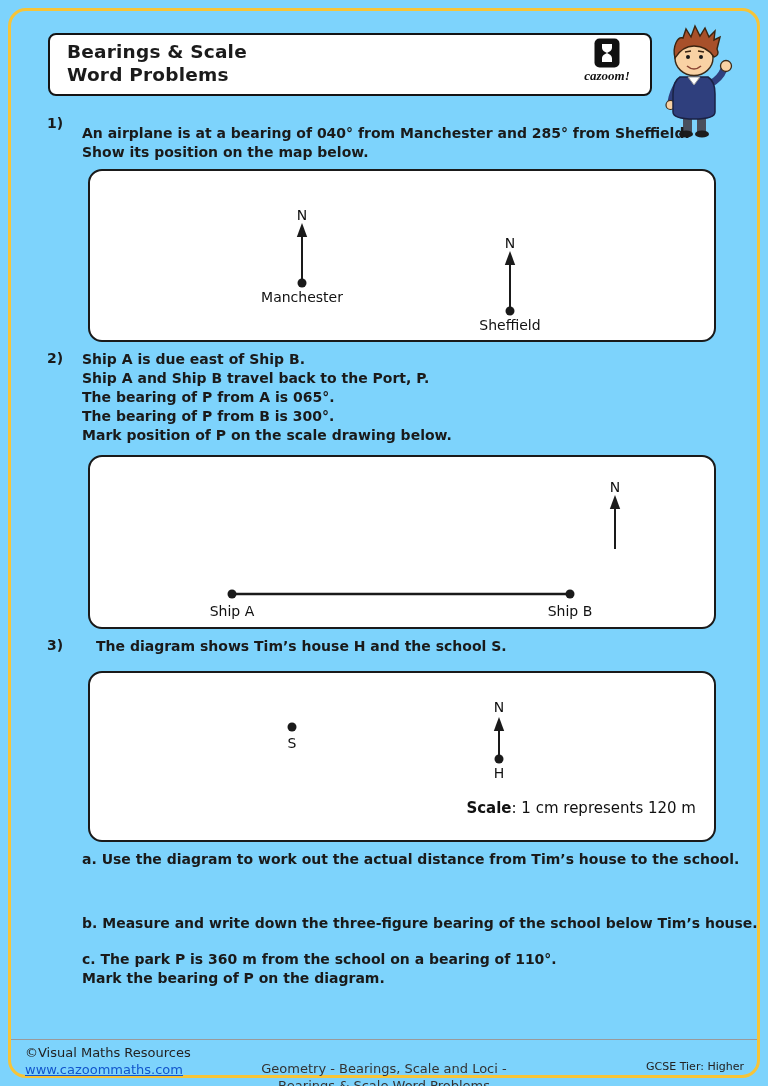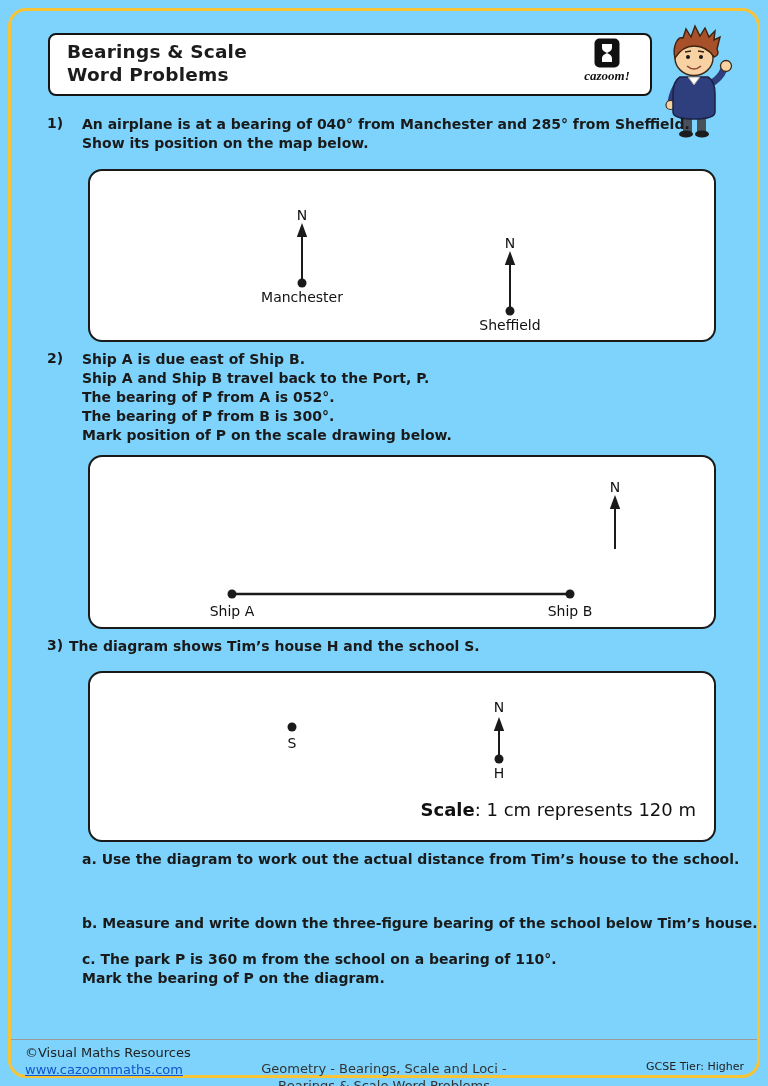--- a/index.html
+++ b/index.html
@@ -32,21 +32,21 @@
 
   .diagram-box {
     position:absolute; border:2px solid #1a1a1a; border-radius:14px; background:#fff;
   }
   .diagram-box svg { position:absolute; left:0; top:0; }
   .dlabel {
     position:absolute; font-size:14px; color:#111; transform:translateX(-50%);
     white-space:nowrap;
   }
   .scale-line {
-    position:absolute; right:18px; top:126px; font-size:18px; color:#111; white-space:nowrap;
+    position:absolute; right:18px; top:126px; font-size:15px; color:#111; white-space:nowrap;
   }
   .scale-line .b { font-weight:bold; }
 
   .footer-line { position:absolute; left:11px; right:11px; top:1039px; height:1px; background:#9a9a9a; }
   .footer-left  { position:absolute; left:25px;  top:1044px; font-size:13px; color:#222; line-height:17px; }
   .footer-left a { color:#1155cc; text-decoration:underline; cursor:pointer; }
   .footer-center{ position:absolute; left:50%; transform:translateX(-50%); top:1046px;
                   text-align:center; font-size:13px; color:#333; line-height:17px; white-space:nowrap;margin-top:14px; }
   .footer-right { position:absolute; right:24px; top:1060px; font-size:11px; color:#222; white-space:nowrap; }
 </style>
@@ -88,21 +88,21 @@
       <path d="M25 36 C22 24 28 14 33 16 L36 7 L41 15 L45 4 L50 14 L55 6 L59 15 L65 9 L64 18 L70 15 L67 27 C69 31 68 34 64 35 C58 26 50 24 44 24 C37 24 30 28 25 36 Z" fill="#a8502a" stroke="#3a2410" stroke-width="1.4"></path>
       <circle cx="38" cy="35" r="2" fill="#1a1a1a"></circle>
       <circle cx="51" cy="35" r="2" fill="#1a1a1a"></circle>
       <path d="M35 30 L41 29" stroke="#3a2410" stroke-width="1.3"></path>
       <path d="M48 29 L54 30" stroke="#3a2410" stroke-width="1.3"></path>
       <path d="M37 44 Q44 50 51 44" stroke="#8a4433" stroke-width="1.6" fill="none"></path>
     </svg>
   </div>
 
   <div class="qnum" style="left:47px; top:115px;">1)</div>
-  <div class="qtext" style="left:82px; top:115px;">
+  <div class="qtext" style="left:82px; top:124px;">
     <div>An airplane is at a bearing of 040° from Manchester and 285° from Sheffield.</div>
     <div>Show its position on the map below.</div>
   </div>
 
   <div class="diagram-box" style="left:88px; top:169px; width:624px; height:169px;">
     <svg width="624" height="169" viewBox="0 0 624 169">
       <g>
         <polygon points="212,52 206.8,66 217.2,66" fill="#1a1a1a"></polygon>
         <line x1="212" y1="62" x2="212" y2="108" stroke="#1a1a1a" stroke-width="2"></line>
         <circle cx="212" cy="112" r="4.5" fill="#1a1a1a"></circle>
@@ -116,21 +116,21 @@
     <span class="dlabel" style="left:212px; top:36px;">N</span>
     <span class="dlabel" style="left:212px; top:118px;text-align:right;">Manchester</span>
     <span class="dlabel" style="left:420px; top:64px;">N</span>
     <span class="dlabel" style="left:420px; top:146px;">Sheffield</span>
   </div>
 
   <div class="qnum" style="left:47px; top:350px;">2)</div>
   <div class="qtext" style="left:82px; top:350px;">
     <div>Ship A is due east of Ship B.</div>
     <div>Ship A and Ship B travel back to the Port, P.</div>
-    <div>The bearing of P from A is 052°.</div>
+    <div>The bearing of P from A is 065°.</div>
     <div>The bearing of P from B is 300°.</div>
     <div>Mark position of P on the scale drawing below.</div>
   </div>
 
   <div class="diagram-box" style="left:88px; top:455px; width:624px; height:170px;">
     <svg width="624" height="170" viewBox="0 0 624 170">
       <g>
         <polygon points="525,38 519.8,52 530.2,52" fill="#1a1a1a"></polygon>
         <line x1="525" y1="48" x2="525" y2="92" stroke="#1a1a1a" stroke-width="2"></line>
       </g>
@@ -139,21 +139,21 @@
         <circle cx="142" cy="137" r="4.5" fill="#1a1a1a"></circle>
         <circle cx="480" cy="137" r="4.5" fill="#1a1a1a"></circle>
       </g>
     </svg>
     <span class="dlabel" style="left:525px; top:22px;">N</span>
     <span class="dlabel" style="left:142px; top:146px;">Ship A</span>
     <span class="dlabel" style="left:480px; top:146px;">Ship B</span>
   </div>
 
   <div class="qnum" style="left:47px; top:637px;">3)</div>
-  <div class="qtext" style="left:69px; top:637px;">The diagram shows Tim’s house H and the school S.</div>
+  <div class="qtext" style="left:96px; top:637px;">The diagram shows Tim’s house H and the school S.</div>
 
   <div class="diagram-box" style="left:88px; top:671px; width:624px; height:167px;">
     <svg width="624" height="167" viewBox="0 0 624 167">
       <circle cx="202" cy="54" r="4.5" fill="#1a1a1a"></circle>
       <g>
         <polygon points="409,44 403.8,58 414.2,58" fill="#1a1a1a"></polygon>
         <line x1="409" y1="54" x2="409" y2="82" stroke="#1a1a1a" stroke-width="2"></line>
         <circle cx="409" cy="86" r="4.5" fill="#1a1a1a"></circle>
       </g>
     </svg>

